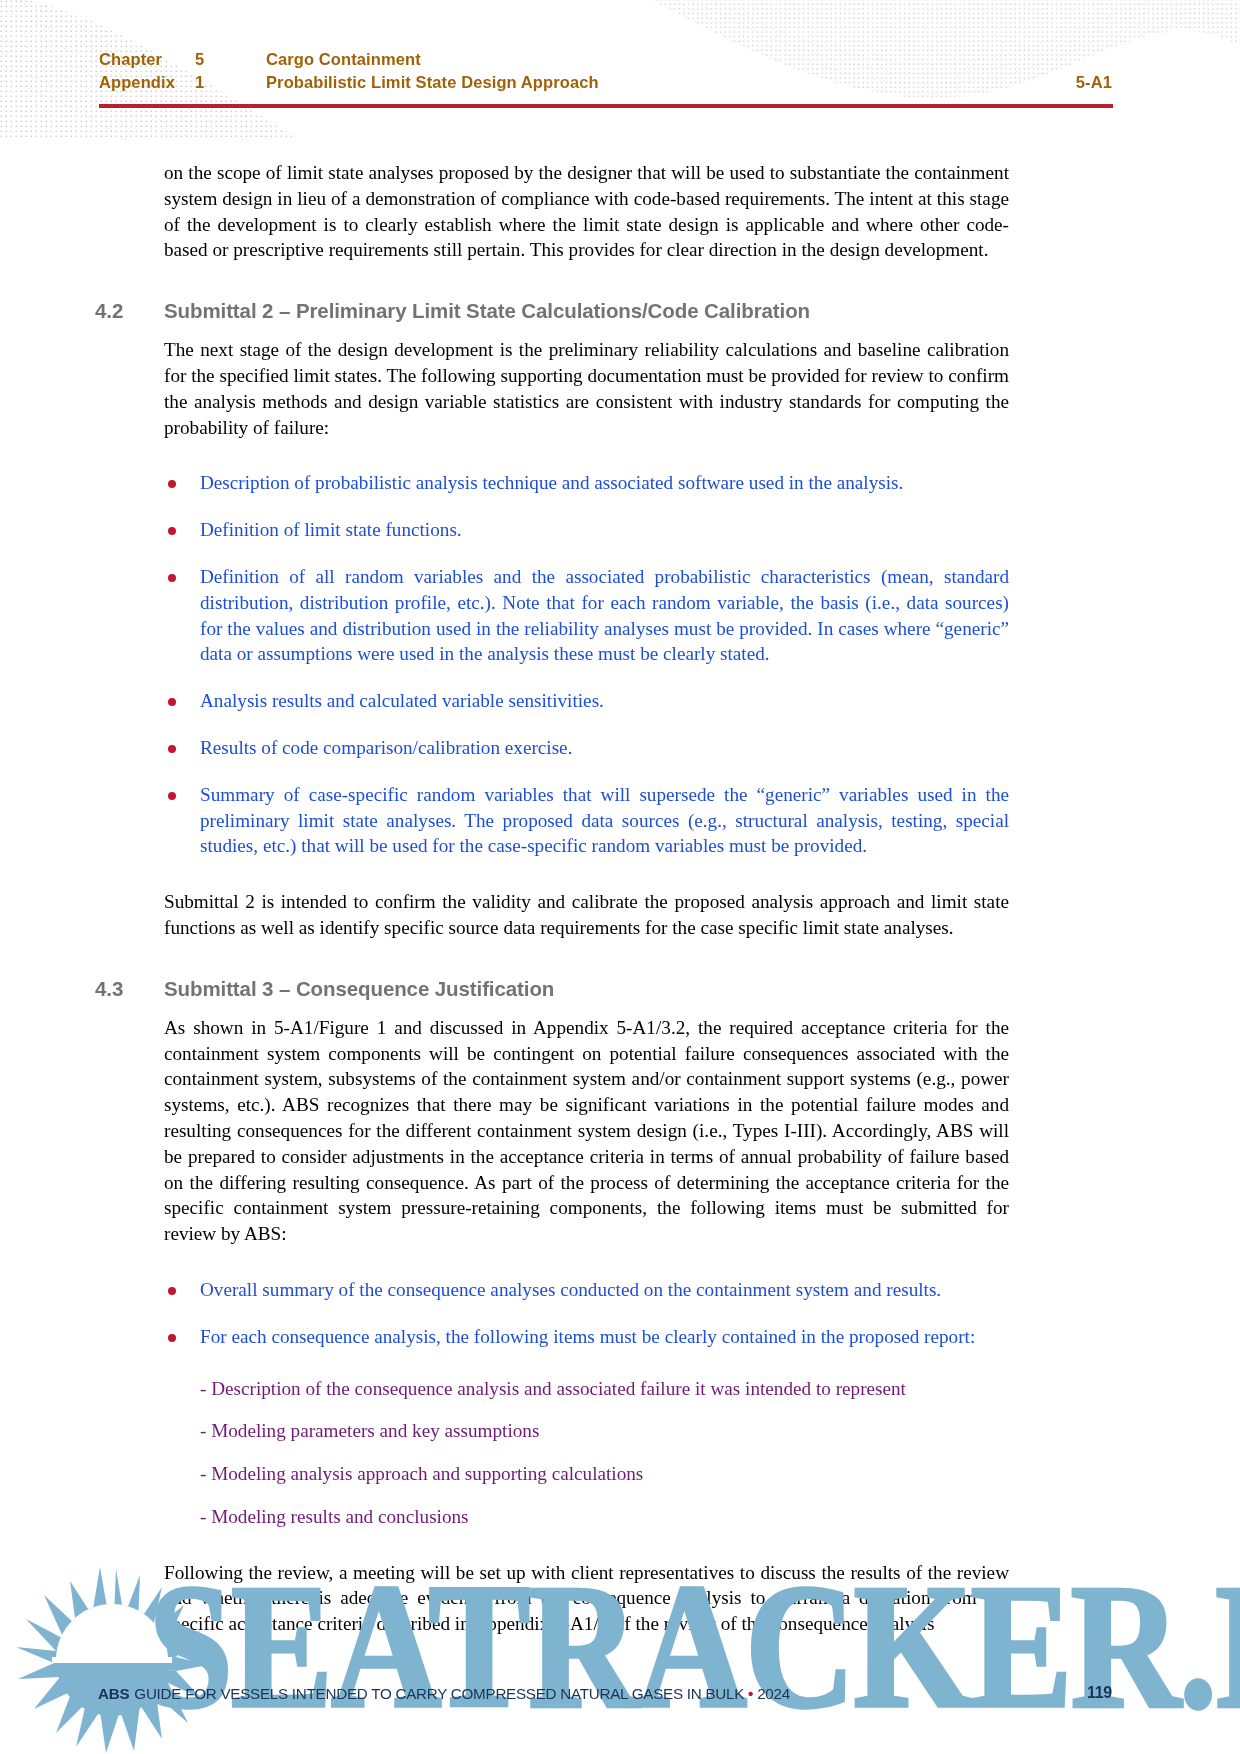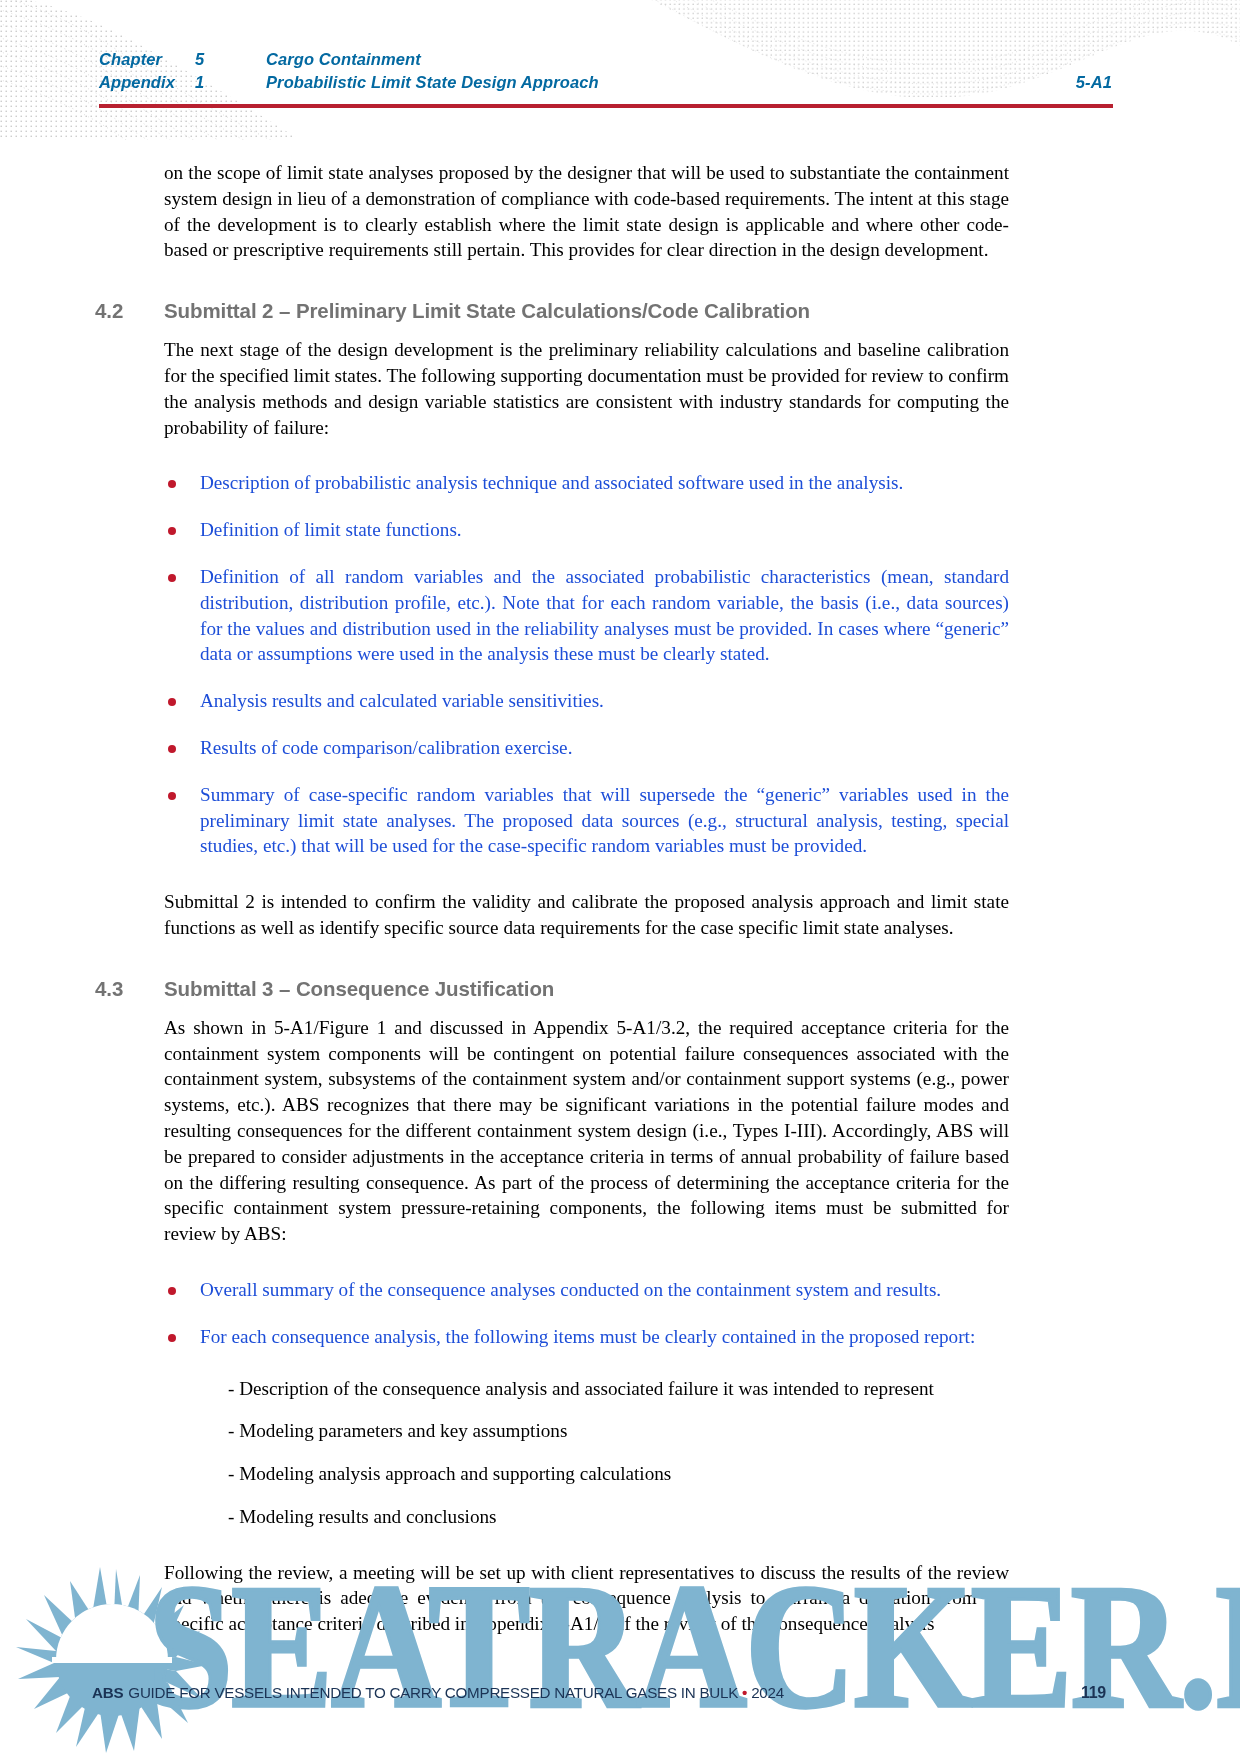--- a/index.html
+++ b/index.html
@@ -35,24 +35,23 @@
     top: 48px;
     left: 99px;
     width: 1013px;
   }
   .header-row {
     display: flex;
     align-items: flex-start;
     font-family: "Liberation Sans", "DejaVu Sans", sans-serif;
     font-weight: bold;
     font-size: 16.5px;
-    color: #0369a1;
+    color: #a16207;
     letter-spacing: 0.1px;
     line-height: 1.42;
-    font-style: italic;
   }
   .hdr-kind  { width: 96px; flex: 0 0 96px; }
   .hdr-num   { width: 46px; flex: 0 0 46px; }
   .hdr-title { flex: 1 1 auto; margin-left: 25px; }
   .hdr-right { flex: 0 0 auto; text-align: right; }
 
   .header-rule {
     position: absolute;
     top: 104px;
     left: 99px;
@@ -130,35 +129,34 @@
   ul.bullets > li.nojustify { text-align: left; }
 
   
   .sub-items {
     margin-left: 105px;
     width: 810px;
   }
   .sub-item {
     font-size: 19.2px;
     line-height: 25.8px;
-    color: #000000;
+    color: #701a75;
     margin-bottom: 17px;
     text-align: left;
-    margin-left: 28px;
   }
   .sub-item:last-child { margin-bottom: 0; }
 
   
   .footer {
     position: absolute;
-    left: 92px;
+    left: 98px;
     top: 1684px;
     width: 1014px;
     display: flex;
-    align-items: flex-start;
+    align-items: center;
     font-family: "Liberation Sans", "DejaVu Sans", sans-serif;
     font-size: 15.2px;
     color: #1b3355;
     letter-spacing: -0.25px;
     z-index: 6;
   }
   .footer-abs { font-weight: bold; margin-right: 5px; }
   .footer-text { flex: 1 1 auto; white-space: nowrap; }
   .footer-dot { color: #c0182c; font-weight: bold; }
   .footer-page { font-weight: bold; font-size: 16px; margin-left: 18px; }

